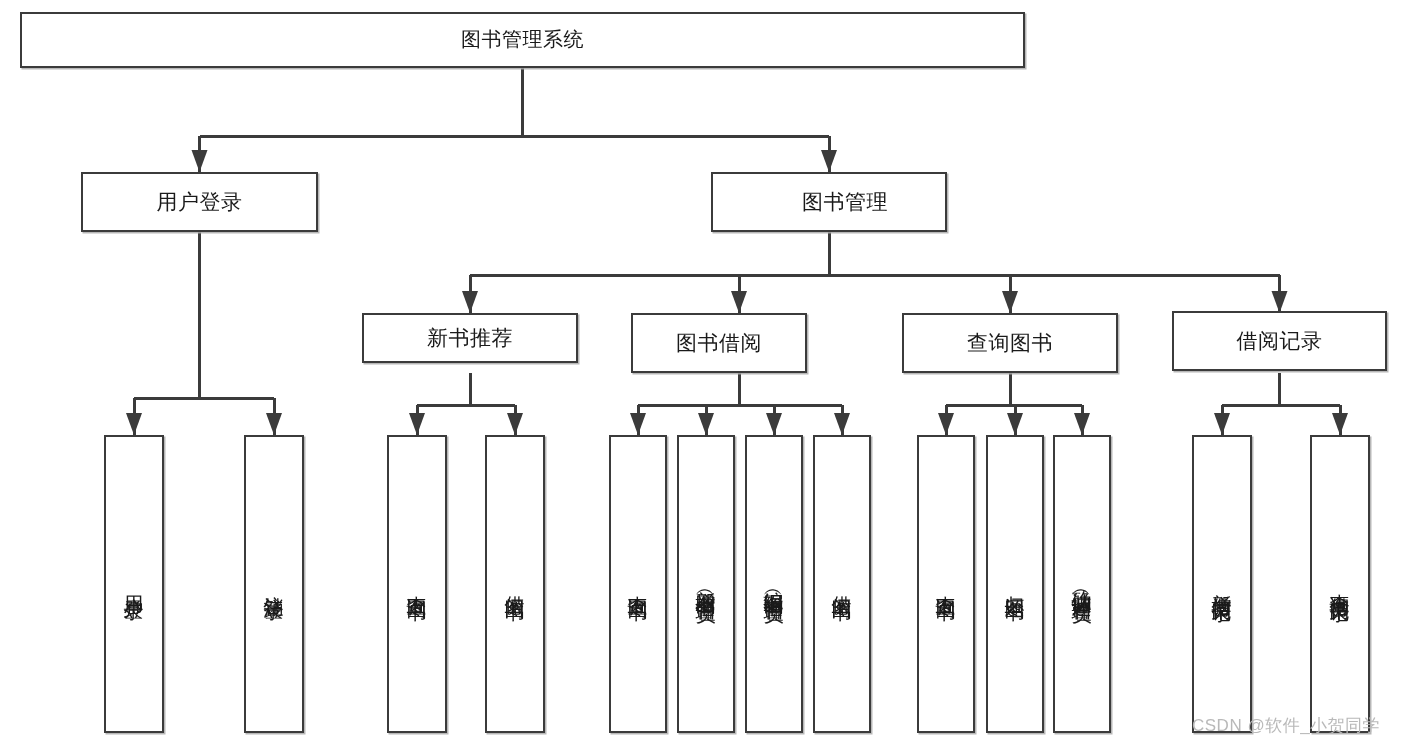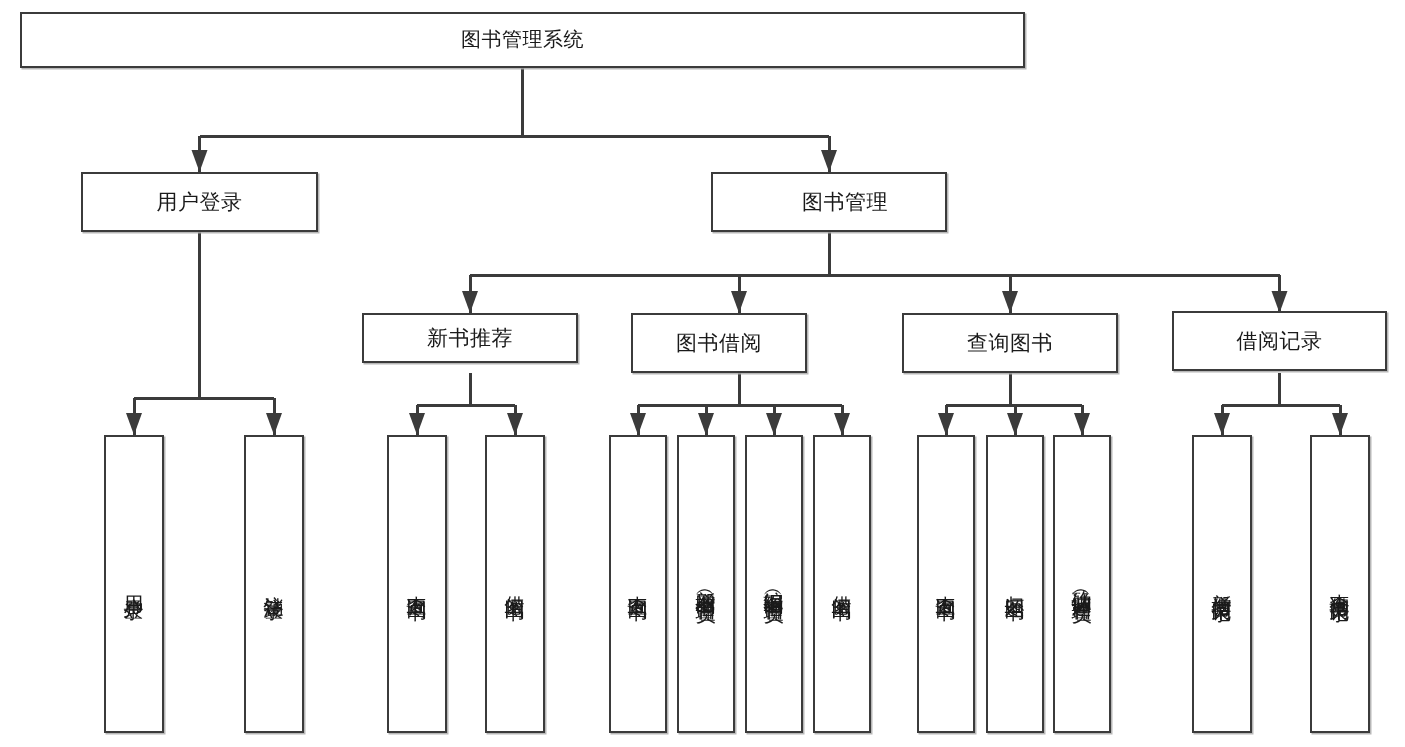--- a/index.html
+++ b/index.html
@@ -182,13 +182,14 @@
       <div class="node-box vertical" style="left: 1053px; top: 435px; width: 58px; height: 298px;">
         <span class="node-label">确认归还（管理员）</span>
       </div>
       <div class="node-box vertical" style="left: 1192px; top: 435px; width: 60px; height: 298px;">
         <span class="node-label">新增借阅记录</span>
       </div>
       <div class="node-box vertical" style="left: 1310px; top: 435px; width: 60px; height: 298px;">
         <span class="node-label">查询借阅记录</span>
       </div>
     </div>
+  <div class="watermark">CSDN @软件_小贺同学</div>
 </div>
 
 </body></html>

